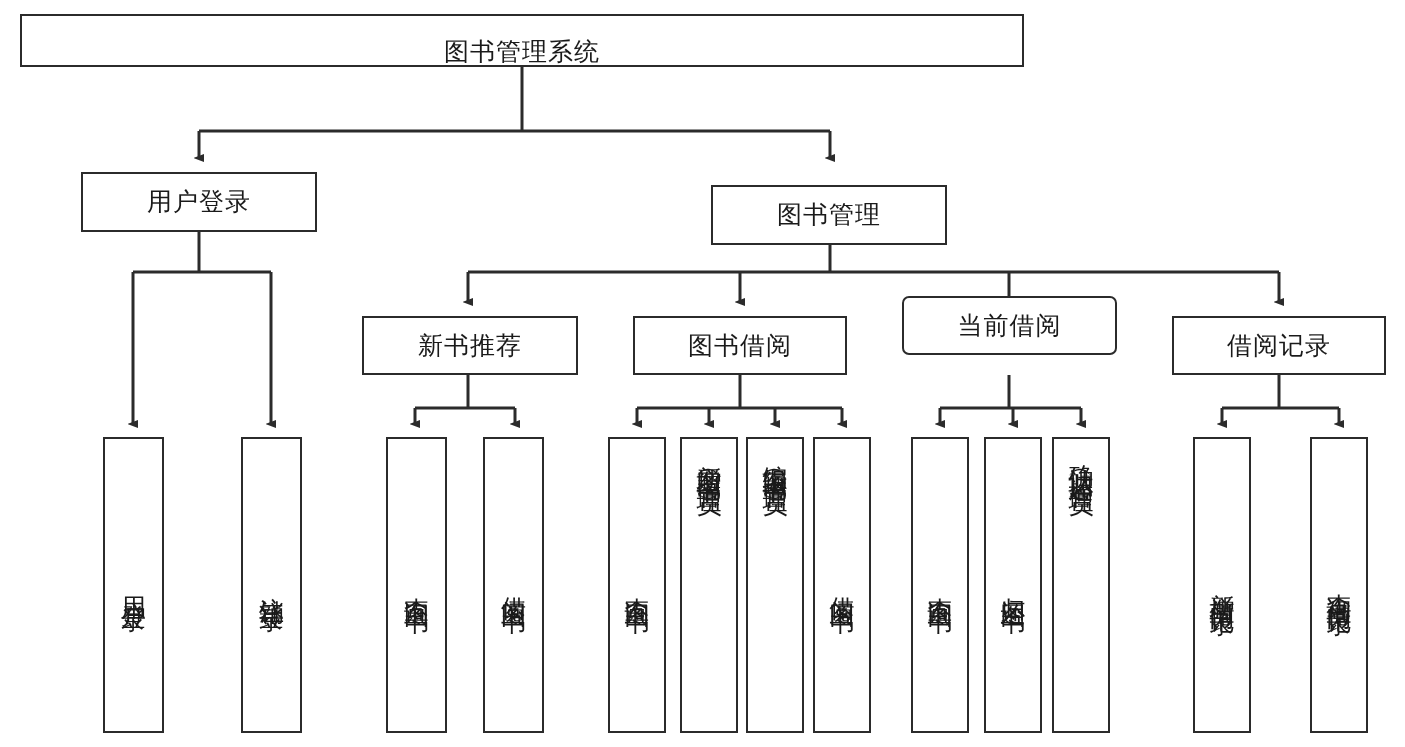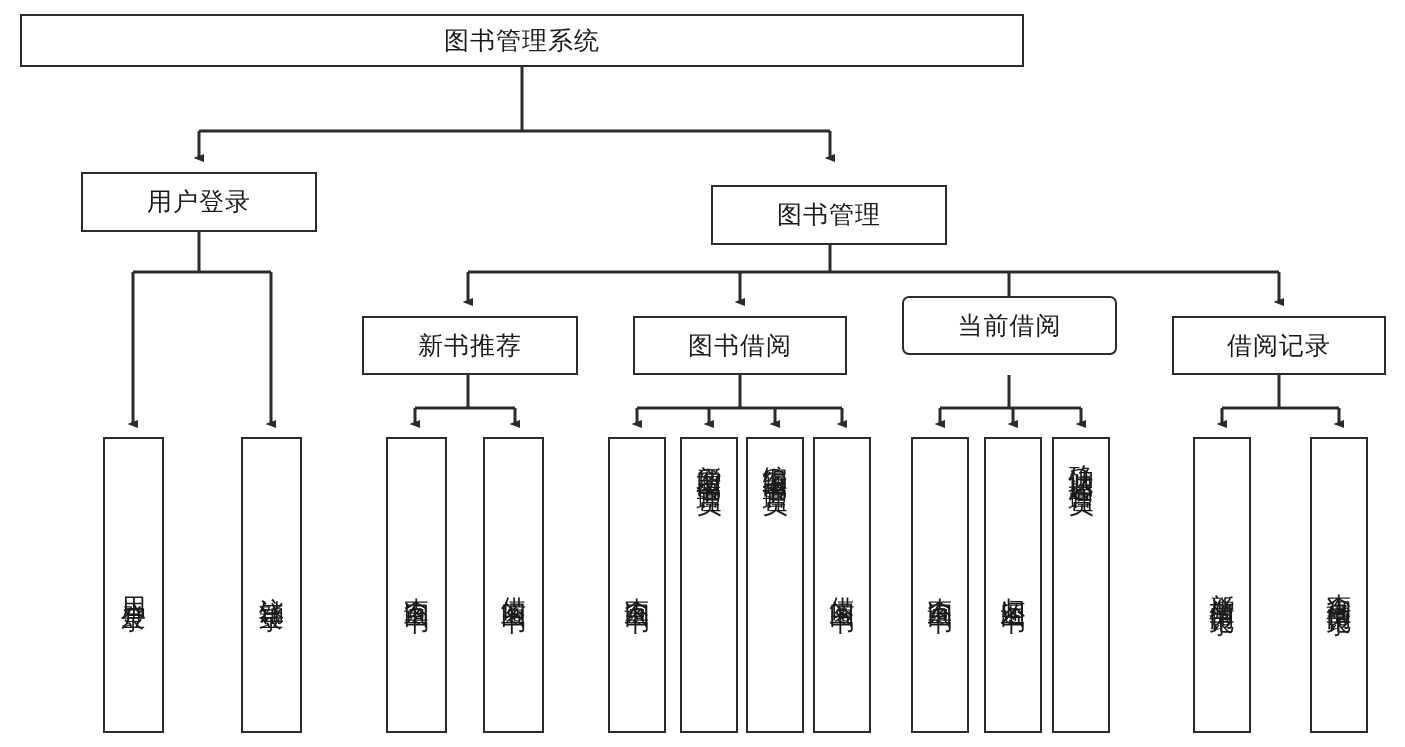--- a/index.html
+++ b/index.html
@@ -118,21 +118,21 @@
       <path d="M1013,408 L1013,424" marker-end="url(#arrow)"></path>
       <path d="M1081,408 L1081,424" marker-end="url(#arrow)"></path>
 
       <path d="M1279,375 L1279,408"></path>
       <path d="M1222,408 L1339,408"></path>
       <path d="M1222,408 L1222,424" marker-end="url(#arrow)"></path>
       <path d="M1339,408 L1339,424" marker-end="url(#arrow)"></path>
     </g>
   </svg>
 
-  <div class="node-box" style="left:20px; top:14px; width:1004px; height:53px;">
+  <div class="node-box" style="left:20px; top:14px; width:1004px; height:53px;align-items:flex-end;">
     <span class="node-label-h">图书管理系统</span>
   </div>
 
   <div class="node-box" style="left:81px; top:172px; width:236px; height:60px;">
     <span class="node-label-h">用户登录</span>
   </div>
   <div class="node-box" style="left:711px; top:185px; width:236px; height:60px;">
     <span class="node-label-h">图书管理</span>
   </div>
 

